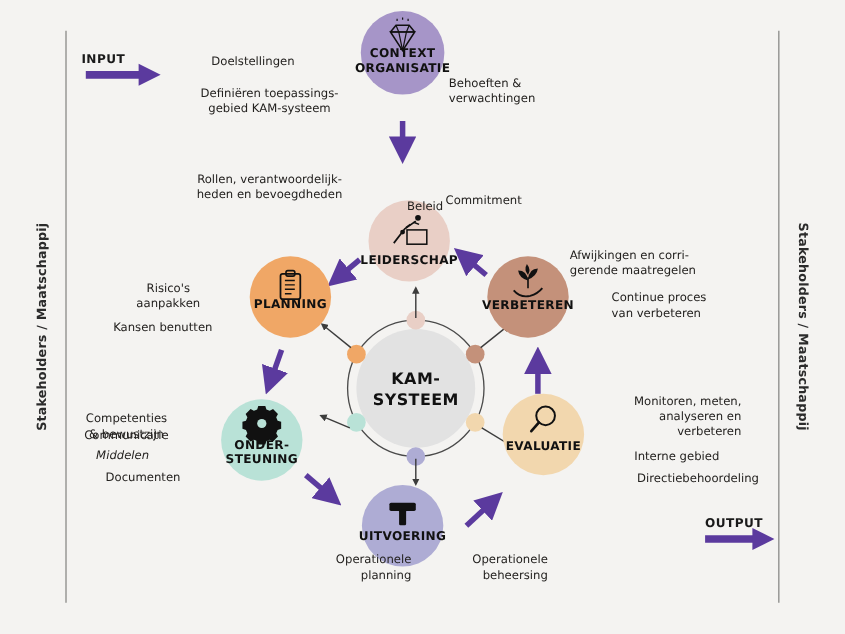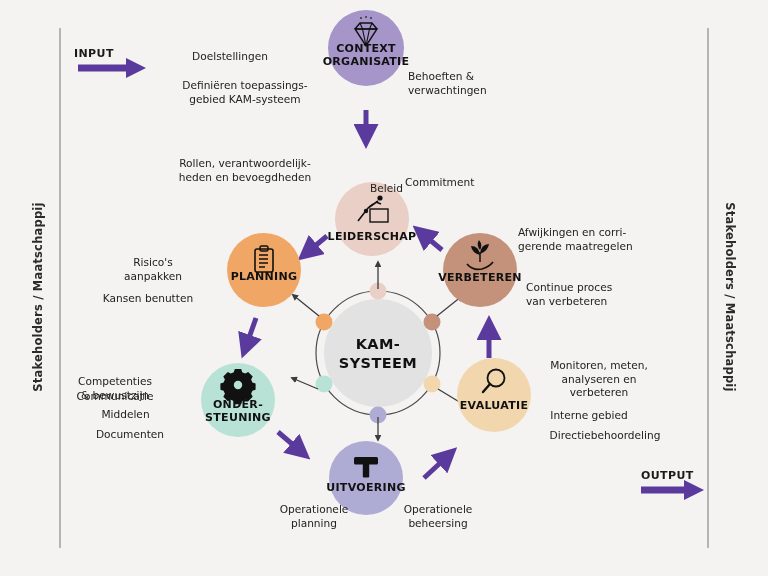--- a/index.html
+++ b/index.html
@@ -47,21 +47,21 @@
   }
   .ann{
     position:absolute;
     font-size:10.6px;
     color:#23211f;
     line-height:1.28;
     white-space:pre;
   }
   .ann.r{text-align:center;}
   .ann.l{text-align:left;}
-  .ann.c{text-align:center;}
+  .ann.c{text-align:right;}
 </style>
 </head>
 <body>
 
 <div id="stage">
 
   <svg width="768" height="576" viewBox="0 0 768 576">
     <defs>
       <marker id="arwP" markerWidth="5" markerHeight="5" refX="3.6" refY="2.5" orient="auto">
         <path d="M0,0 L5,2.5 L0,5 z" fill="#5b3a9e"></path>
@@ -216,27 +216,27 @@
 heden en bevoegdheden</div>
   <div class="ann l" style="left:370px;top:157px;width:90px;margin-top:25px;">Beleid</div>
   <div class="ann l" style="left:405px;top:176px;width:120px;">Commitment</div>
 
   <div class="ann r" style="left:78px;top:256px;width:150px;">Risico's
 aanpakken</div>
   <div class="ann r" style="left:68px;top:292px;width:160px;">Kansen benutten</div>
 
   <div class="ann l" style="left:518px;top:226px;width:190px;">Afwijkingen en corri-
 gerende maatregelen</div>
-  <div class="ann l" style="left:526px;top:265px;width:180px;margin-top:16px;">Continue proces
+  <div class="ann l" style="left:556px;top:265px;width:180px;">Continue proces
 van verbeteren</div>
 
   <div class="ann r" style="left:40px;top:359px;width:150px;margin-top:16px;">Competenties
 &amp; bewustzijn</div>
   <div class="ann r" style="left:40px;top:390px;width:150px;">Communicatie</div>
-  <div class="ann r" style="left:48px;top:408px;width:155px;">Middelen</div>
+  <div class="ann r" style="left:34px;top:408px;width:155px;font-style:italic;">Middelen</div>
   <div class="ann r" style="left:48px;top:428px;width:164px;">Documenten</div>
 
   <div class="ann c" style="left:524px;top:359px;width:150px;">Monitoren, meten,
 analyseren en
 verbeteren</div>
   <div class="ann c" style="left:524px;top:409px;width:130px;">Interne gebied</div>
   <div class="ann c" style="left:520px;top:429px;width:170px;">Directiebehoordeling</div>
 
   <div class="ann c" style="left:254px;top:503px;width:120px;">Operationele
 planning</div>

